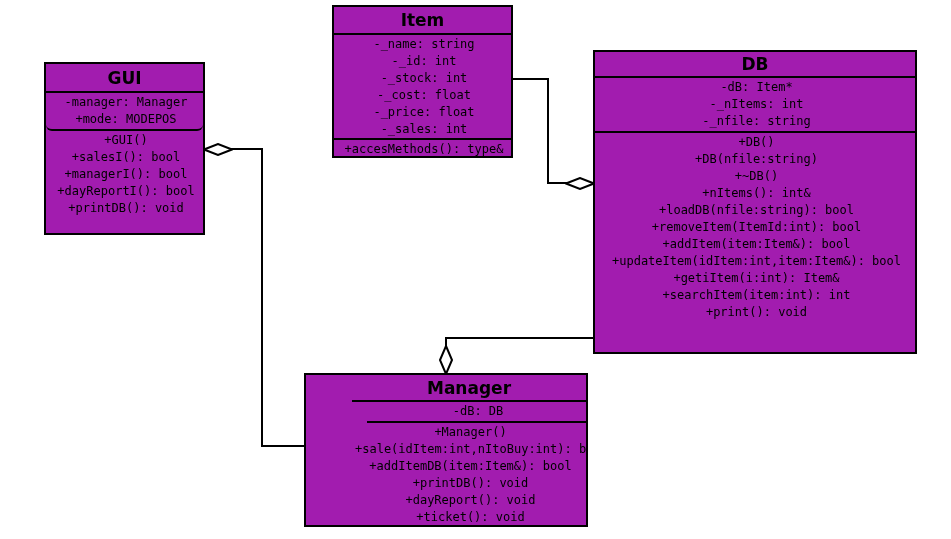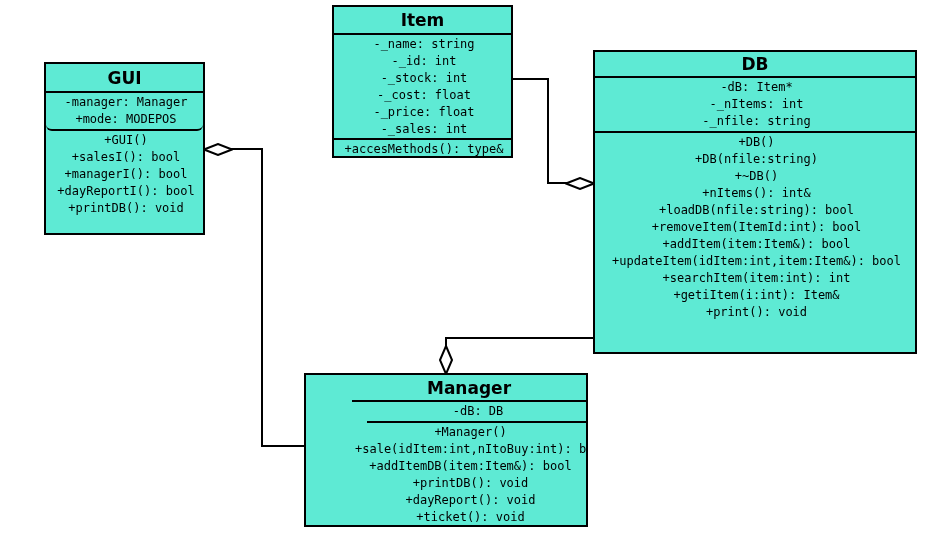--- a/index.html
+++ b/index.html
@@ -1,21 +1,21 @@
 <!DOCTYPE html>
 <html><head>
 <meta charset="utf-8">
 <style>
   html,body { margin:0; padding:0; background:#ffffff; }
   #canvas {
     position:relative; width:951px; height:539px; background:#ffffff;
     font-family:"DejaVu Sans Mono", monospace; overflow:hidden;
   }
   .cls {
-    position:absolute; background:#5eead4; border:2px solid #000;
+    position:absolute; background:#a21caf; border:2px solid #000;
     box-sizing:border-box; display:flex; flex-direction:column;
   }
   .cls-title {
     font-family:"DejaVu Sans", sans-serif; font-weight:bold; font-size:17px;
     color:#000; text-align:center; border-bottom:2px solid #000;
     display:flex; align-items:center; justify-content:center;
     flex:0 0 auto; overflow:hidden;
   }
   .sec { flex:0 0 auto; border-bottom:2px solid #000; overflow:hidden; padding:1px 0 0 3px; }
   .sec.last { flex:1 1 auto; border-bottom:none; }
@@ -90,22 +90,22 @@
     </div>
     <div class="sec last">
       <div class="row">+DB()</div>
       <div class="row">+DB(nfile:string)</div>
       <div class="row">+~DB()</div>
       <div class="row">+nItems(): int&amp;</div>
       <div class="row">+loadDB(nfile:string): bool</div>
       <div class="row">+removeItem(ItemId:int): bool</div>
       <div class="row">+addItem(item:Item&amp;): bool</div>
       <div class="row">+updateItem(idItem:int,item:Item&amp;): bool</div>
+      <div class="row">+getiItem(i:int): Item&amp;</div>
       <div class="row">+searchItem(item:int): int</div>
-      <div class="row">+getiItem(i:int): Item&amp;</div>
       <div class="row">+print(): void</div>
     </div>
   </div>
 
   <div class="cls" style="left:304px; top:373px; width:284px; height:154px;padding-left:46px;">
     <div class="cls-title" style="height:25px;">Manager</div>
     <div class="sec" style="height:18px;margin-left:15px;">
       <div class="row">-dB: DB</div>
     </div>
     <div class="sec last">

